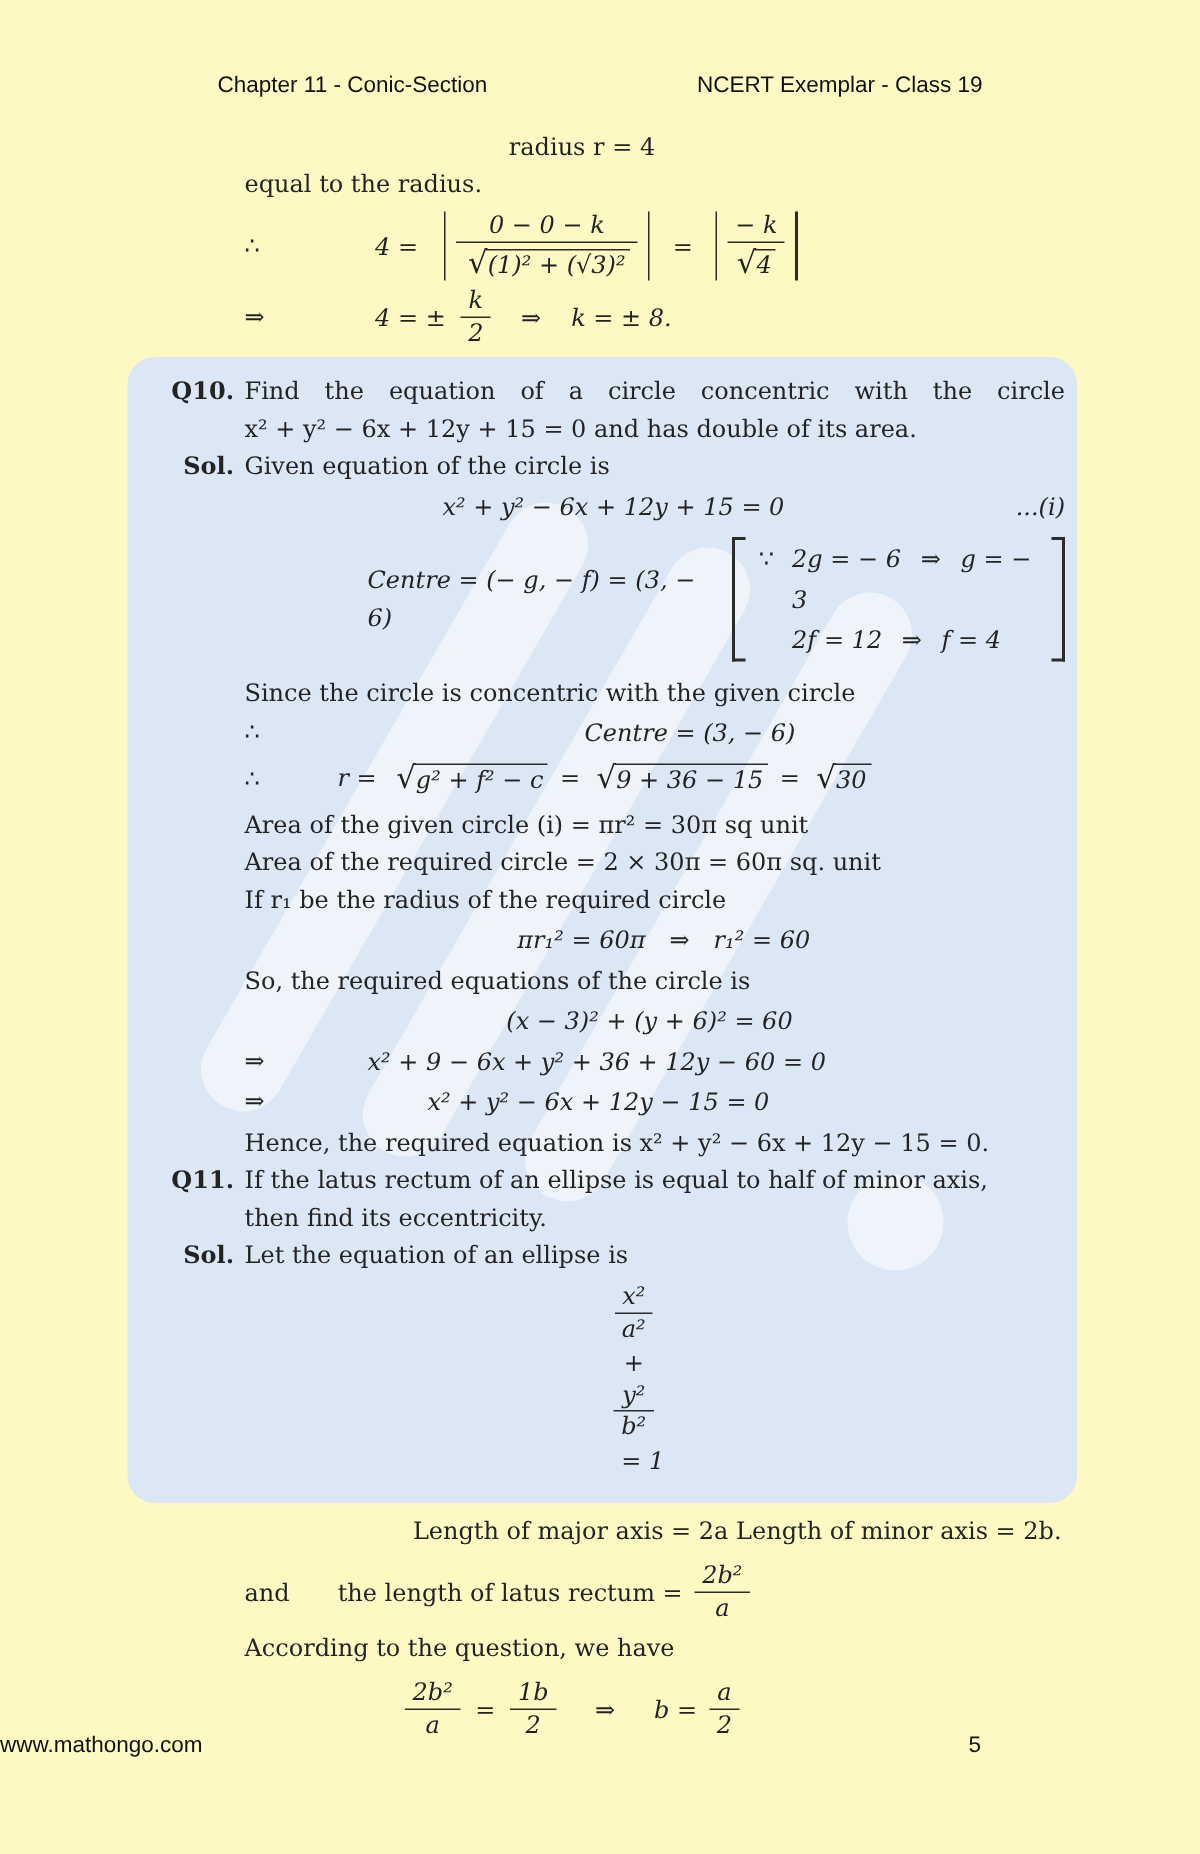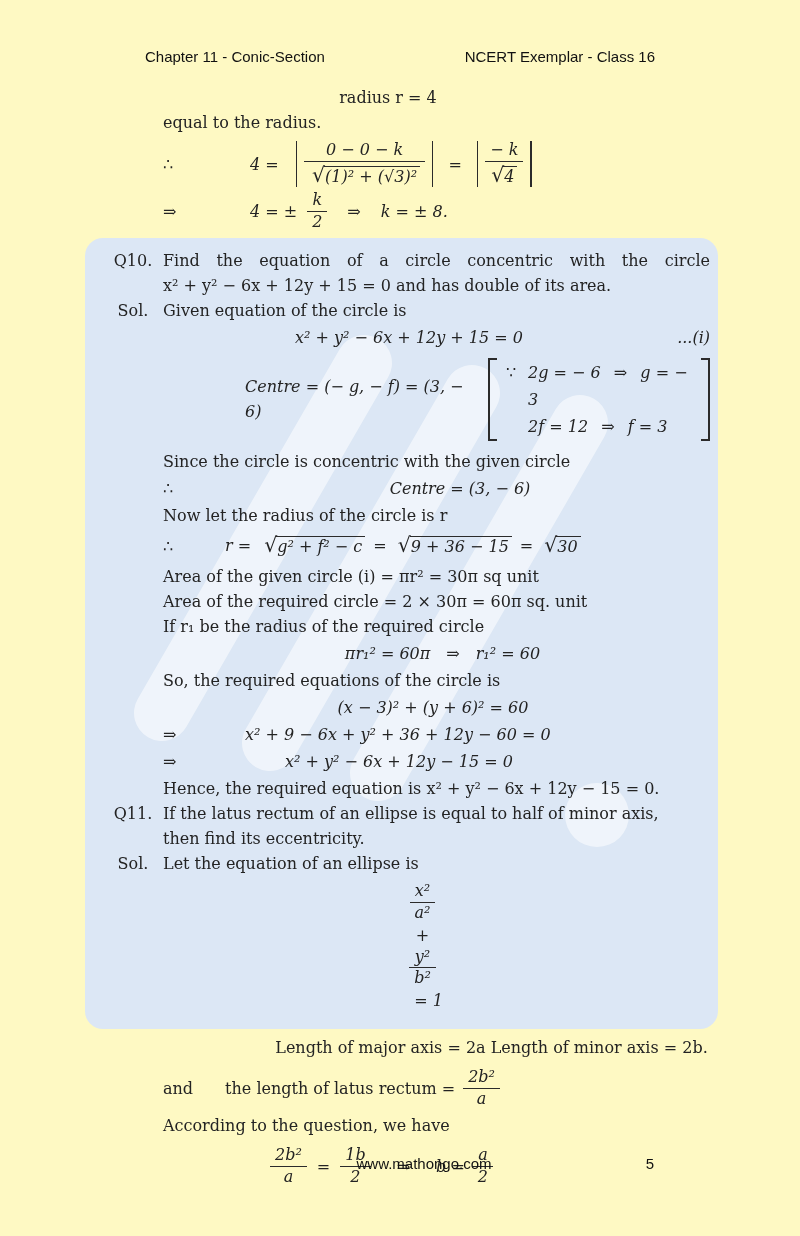--- a/index.html
+++ b/index.html
@@ -1,40 +1,40 @@
 <!DOCTYPE html>
 <html><head>
 <meta charset="utf-8">
 <style>
   html,body{margin:0;padding:0;background:#ffffff;}
   .page{position:relative;width:800px;height:1236px;background:#fef9c3;overflow:hidden;
         font-family:"DejaVu Serif","DejaVu Sans",serif;color:#232323;font-size:16px;}
   
   .hdr{display:flex;justify-content:space-between;padding:48px 145px 0 145px;
        font-family:"Liberation Sans",sans-serif;font-size:15px;color:#111;}
-  .ftr{position:absolute;left:0;right:0;top:1155px;text-align:center;
-       font-family:"Liberation Sans",sans-serif;font-size:15px;color:#111;margin-left:48px;}
+  .ftr{position:absolute;left:0;right:0;top:1155px;text-align:left;
+       font-family:"Liberation Sans",sans-serif;font-size:15px;color:#111;}
   .pnum{position:absolute;right:146px;top:0;}
   
   .white{margin:0 82px 0 110px;}
   .bluebox{position:relative;margin:6px 82px 0 85px;background:#dce7f5;border-radius:18px;
            padding:10px 8px 12px 25px;}
   .bluebox .inner{position:relative;z-index:1;}
   
   .wm{position:absolute;inset:0;border-radius:inherit;overflow:hidden;z-index:0;pointer-events:none;}
   .wm i{position:absolute;display:block;width:56px;height:460px;background:rgba(255,255,255,0.55);
         border-radius:60px;transform:rotate(30deg);}
   .wm .b1{left:150px;top:70px;}
   .wm .b2{left:258px;top:100px;}
   .wm .b3{left:366px;top:130px;}
   .wm .dot{width:64px;height:64px;border-radius:50%;transform:none;left:480px;top:545px;}
   
   .prose{margin:0;padding-left:53px;line-height:25px;}
   .qrow{display:flex;line-height:25px;}
-  .lbl{flex:none;width:46px;margin-right:7px;text-align:center;font-weight:normal;}
+  .lbl{flex:none;width:46px;margin-right:7px;text-align:right;font-weight:bold;}
   .qtext{flex:1;min-width:0;}
   .qtext .block{display:block;}
   .jl{text-align:justify;text-align-last:justify;}
   .eqrow{position:relative;display:flex;align-items:center;margin:2px 0;line-height:25px;}
   .sym{position:absolute;left:53px;top:50%;transform:translateY(-50%);font-style:normal;}
   .m{font-style:italic;}
   .pl115{padding-left:115px;} .pl135{padding-left:135px;} .pl140{padding-left:140px;}
   .pl160{padding-left:160px;} .pl175{padding-left:175px;} .pl185{padding-left:185px;}
   .rad-line{text-align:center;padding-right:105px;padding-left:53px;margin:20px 0 0;}
   .ctr-sh25{justify-content:center;padding-left:25px;}
@@ -64,21 +64,21 @@
   .and{margin-right:32px;}
   .fr-gap{margin-left:8px;}
 </style>
 </head>
 <body>
 
 <div class="page">
 
   <header class="hdr">
     <span>Chapter 11 - Conic-Section</span>
-    <span>NCERT Exemplar - Class 16</span>
+    <span>NCERT Exemplar - Class 19</span>
   </header>
 
   <section class="white">
     <p class="prose rad-line">radius r = 4</p>
     <p class="prose">equal to the radius.</p>
 
     <div class="eqrow pl140" style="margin:6px 0 4px;">
       <span class="sym">∴</span>
       <span class="m lead">4 =</span>
       <span class="abs">
@@ -141,34 +141,33 @@
         <span class="m">...(i)</span>
       </div>
 
       <div class="eqrow pl135" style="margin:8px 0;">
         <span class="m">Centre = (− g, − f) = (3, − 6)</span>
         <span class="bmx">
           <span class="br l"></span>
           <span class="because">∵</span>
           <span class="rows m">
             <span>2g = − 6  ⇒  g = − 3</span>
-            <span>2f = 12  ⇒  f = 3</span>
+            <span>2f = 12  ⇒  f = 4</span>
           </span>
           <span class="br r"></span>
         </span>
       </div>
 
       <p class="prose">Since the circle is concentric with the given circle</p>
 
       <div class="eqrow" style="justify-content:center;padding-left:100px;">
         <span class="sym">∴</span>
         <span class="m">Centre = (3, − 6)</span>
       </div>
 
-      <p class="prose">Now let the radius of the circle is r</p>
 
       <div class="eqrow pl115" style="margin:5px 0;">
         <span class="sym">∴</span>
         <span class="m lead">r =</span>
         <span class="sqrt"><span class="rs">√</span><span class="rb m">g² + f² − c</span></span>
         <span class="eqsign">=</span>
         <span class="sqrt"><span class="rs">√</span><span class="rb m">9 + 36 − 15</span></span>
         <span class="eqsign">=</span>
         <span class="sqrt"><span class="rs">√</span><span class="rb m">30</span></span>
       </div>

